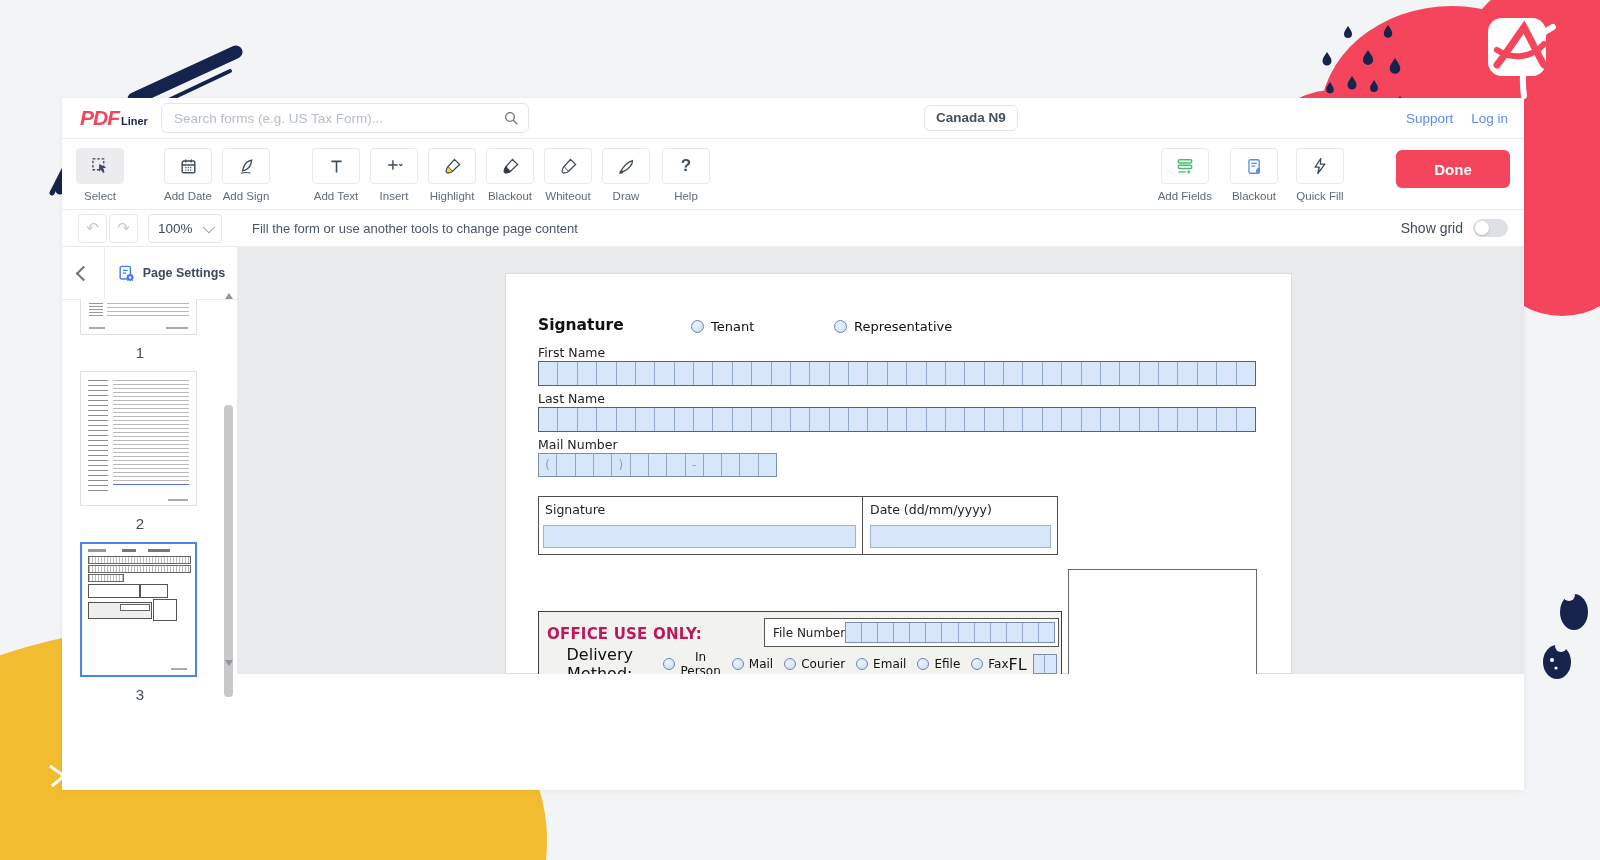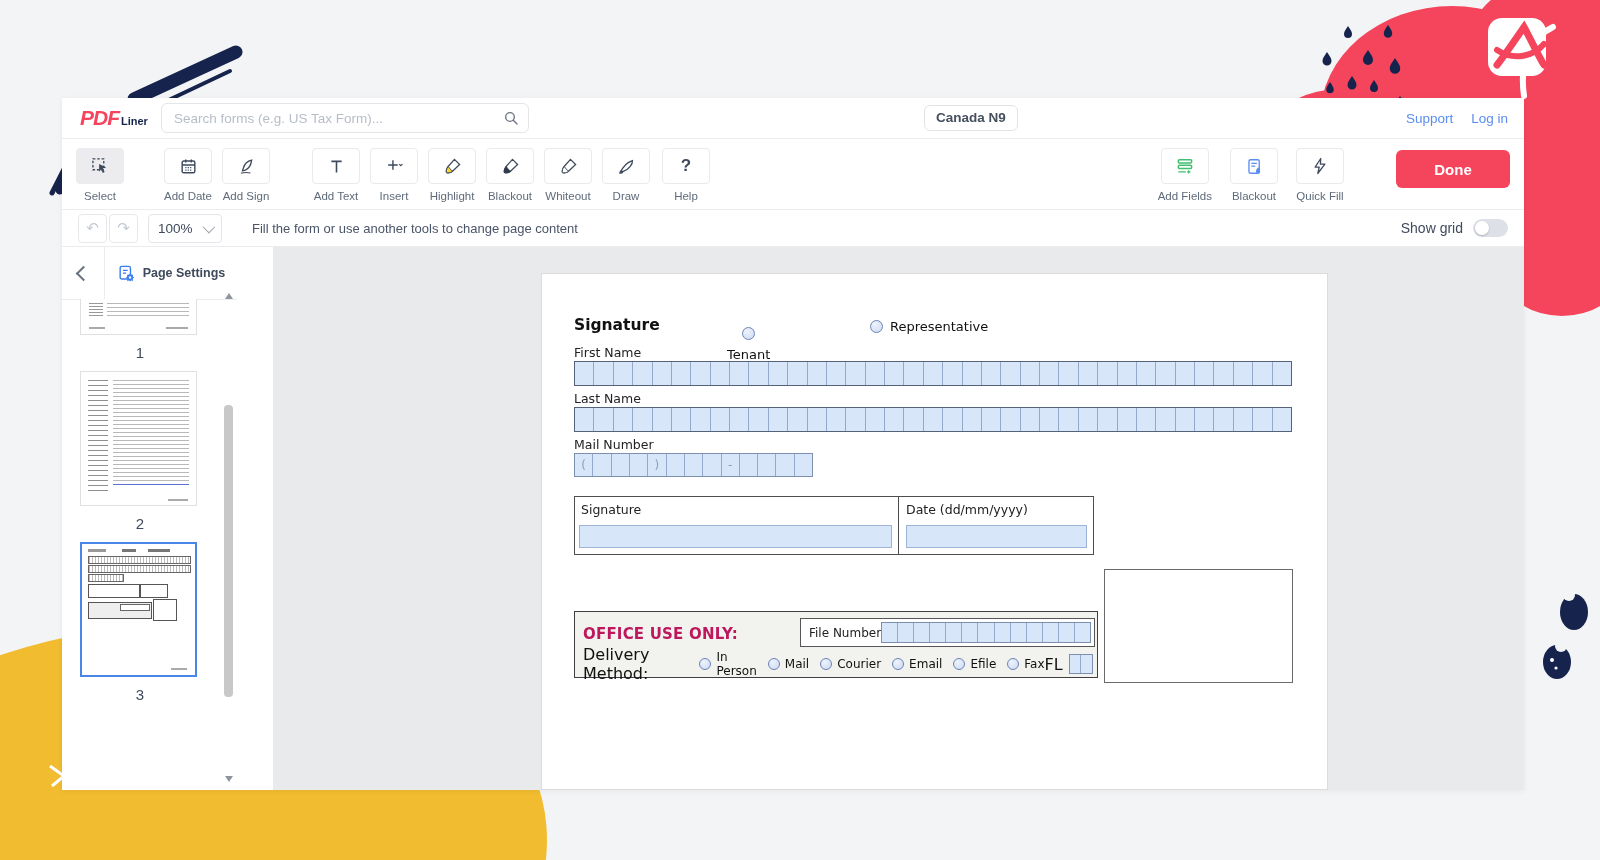--- a/index.html
+++ b/index.html
@@ -45,39 +45,39 @@
         align-items:center;padding:0 9px;box-sizing:border-box;cursor:pointer;font-size:13.5px;color:#3f4a5c;}
   .chev-down{margin-left:auto;width:8px;height:8px;border-right:1.6px solid #9aa2ae;border-bottom:1.6px solid #9aa2ae;
         transform:rotate(45deg) translateY(-2px);}
   .hint{margin-left:30px;font-size:13px;color:#4a5568;}
   .gridbox{margin-left:auto;display:flex;align-items:center;gap:10px;}
   .gridlbl{font-size:14px;color:#3f4a5c;}
   .toggle{width:35px;height:18px;border-radius:9px;background:#dde1e7;position:relative;cursor:pointer;}
   .knob{position:absolute;left:2px;top:2px;width:14px;height:14px;border-radius:50%;background:#fff;box-shadow:0 1px 2px rgba(0,0,0,.2);}
 
   
-  .bodyrow{position:relative;height:543px;display:flex;gap:36px;}
+  .bodyrow{position:relative;height:427px;display:flex;}
   .sidebar{position:relative;width:175px;background:#fff;flex:none;}
   .side-hdr{height:52px;border-bottom:1px solid #ececee;display:flex;align-items:stretch;}
   .collapse{width:42px;border-right:1px solid #ececee;display:flex;align-items:center;justify-content:center;cursor:pointer;}
   .chev-left{width:9px;height:9px;border-left:2px solid #6b7280;border-bottom:2px solid #6b7280;transform:rotate(45deg);}
   .psbtn{flex:1;display:flex;align-items:center;justify-content:center;gap:7px;cursor:pointer;}
   .psbtn span{font-size:12.5px;font-weight:bold;color:#3f4a5c;}
   .thumbs{position:absolute;left:18px;top:52px;width:120px;}
   .thumb{width:117px;background:#fff;border:1px solid #e0e0e0;box-sizing:border-box;position:relative;cursor:pointer;}
   .thumb.sel{border:2px solid #4a86e8;}
   .tlabel{text-align:center;font-size:15px;color:#3f4a5c;padding:9px 0 10px;}
   .txtlines{position:absolute;background:repeating-linear-gradient(#b9b9b9 0 1px,transparent 1px 4px);}
   .scrolltrack{position:absolute;right:3px;top:46px;bottom:8px;width:10px;}
   .arr-up,.arr-down{position:absolute;left:1px;width:0;height:0;border-left:4px solid transparent;border-right:4px solid transparent;}
   .arr-up{top:0;border-bottom:6px solid #8f959e;}
   .arr-down{bottom:0;border-top:6px solid #8f959e;}
   .scrollthumb{position:absolute;left:0;top:112px;width:9px;height:292px;background:#c8c8c8;border-radius:4px;cursor:pointer;}
 
-  .canvas{position:relative;flex:1;background:#e9eaeb;overflow:hidden;}
+  .canvas{position:relative;flex:1;background:#e9eaeb;overflow:hidden;text-align:center;}
   .page{position:absolute;left:268px;top:26px;width:785px;bottom:0;background:#fff;border:1px solid #dcdcdc;
         font-family:"DejaVu Sans",sans-serif;color:#1a1a1a;}
 
   
   .abs{position:absolute;}
   .fheading{font-size:15.5px;font-weight:bold;color:#111;}
   .flabel{font-size:12.5px;color:#222;}
   .fradio{display:inline-block;width:13px;height:13px;border-radius:50%;border:1px solid #6b84b8;
         background:radial-gradient(circle at 35% 30%,#eef3fc,#ccdaf2);box-sizing:border-box;flex:none;cursor:pointer;}
   .radiorow{display:flex;align-items:center;gap:7px;}
@@ -382,21 +382,21 @@
           <div class="scrollthumb"></div>
           <div class="arr-down"></div>
         </div>
       </div>
 
       <div class="canvas">
         <div class="page">
 
           <div class="abs fheading" style="left:32px;top:42px;">Signature</div>
 
-          <div class="abs radiorow" style="left:185px;top:53px;flex-direction:column;">
+          <div class="abs radiorow" style="left:185px;top:45px;">
             <span class="fradio"></span>
             <span class="rtext">Tenant</span>
           </div>
           <div class="abs radiorow" style="left:328px;top:45px;">
             <span class="fradio"></span>
             <span class="rtext">Representative</span>
           </div>
 
           <div class="abs flabel" style="left:32px;top:71px;">First Name</div>
           <div class="abs comb" style="left:32px;top:87px;width:718px;height:25px;">

